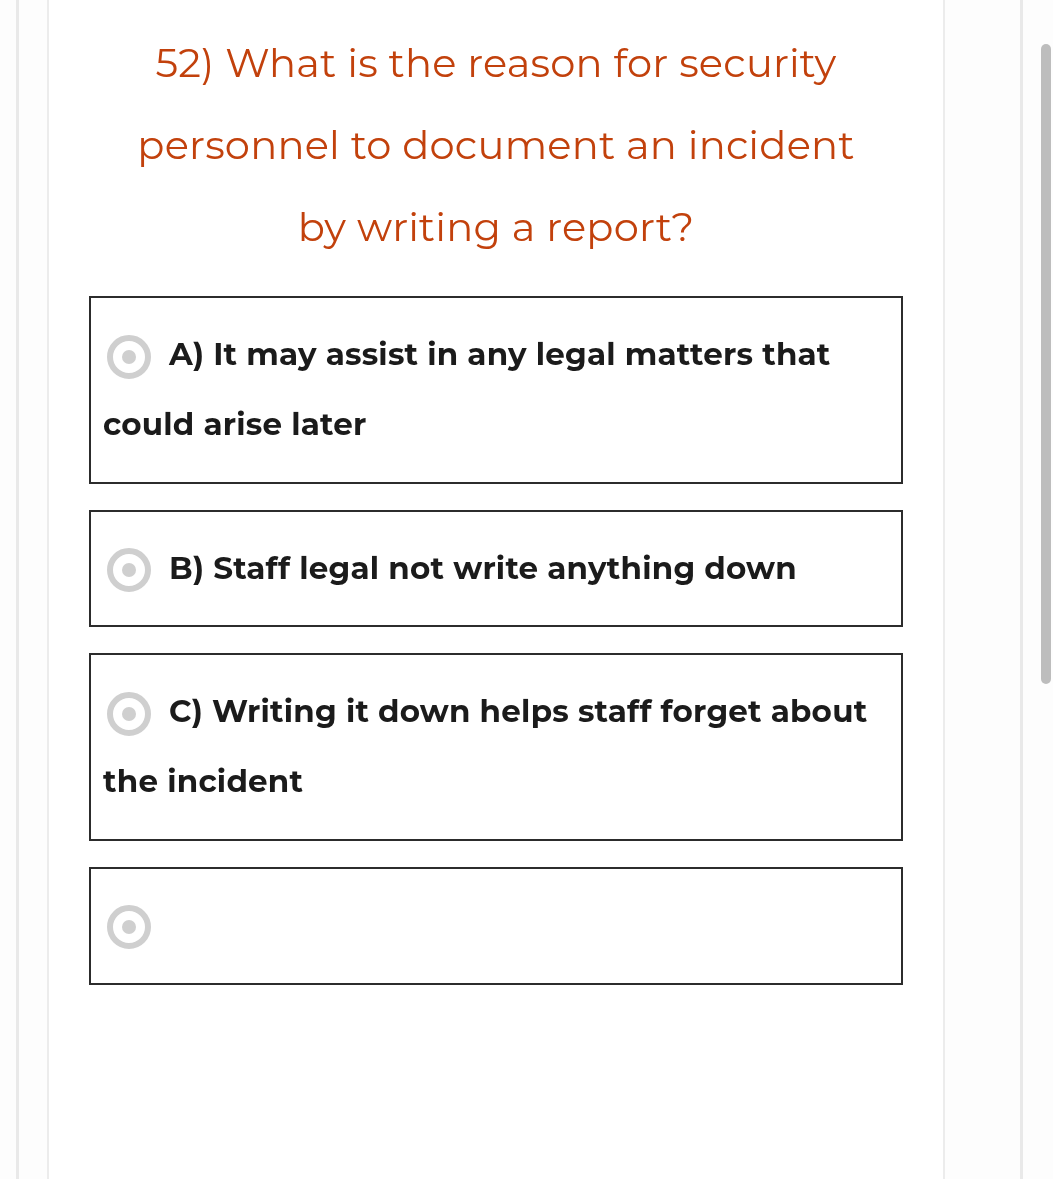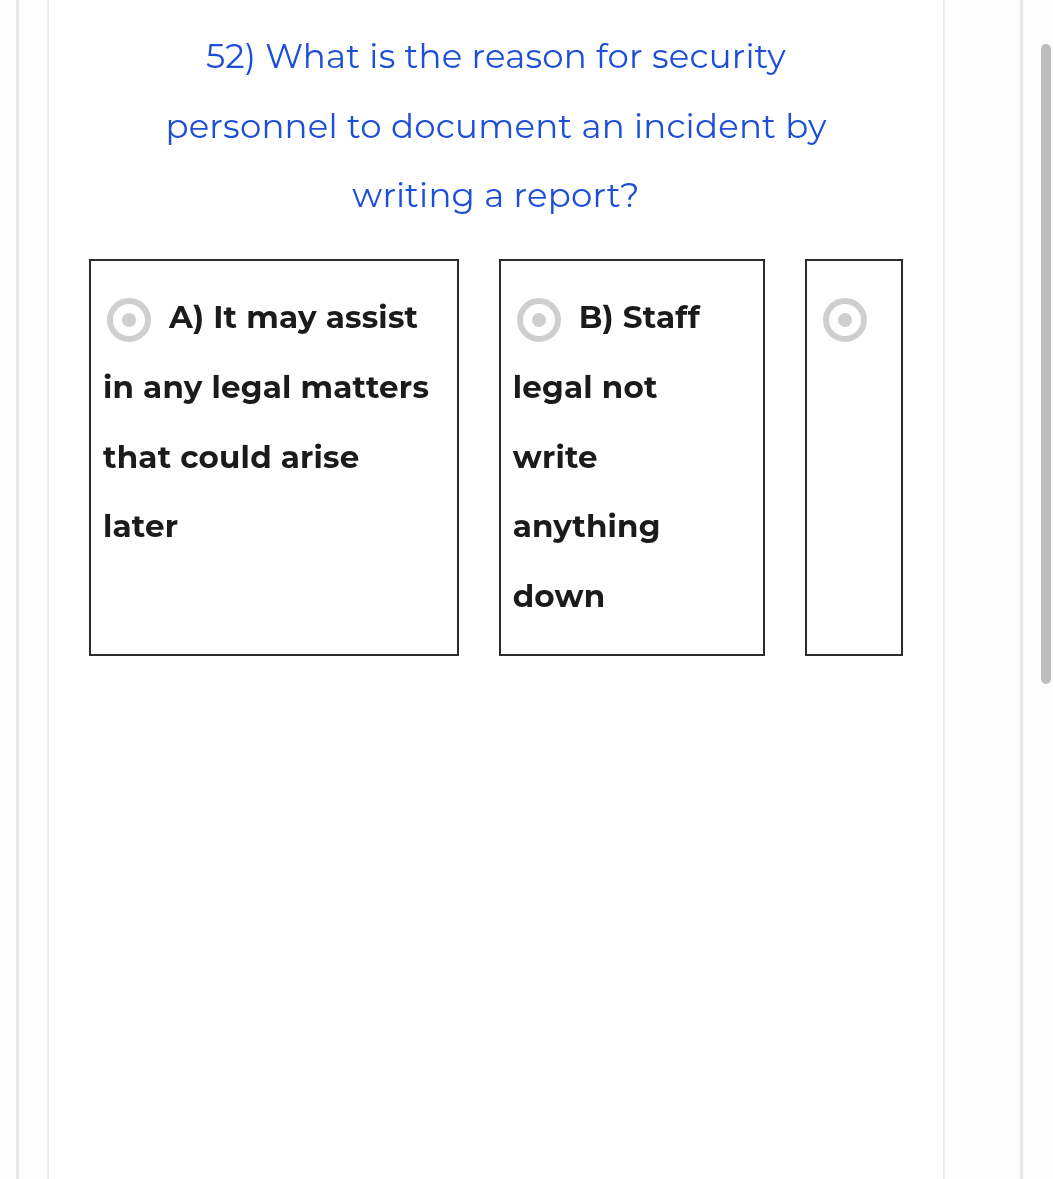--- a/index.html
+++ b/index.html
@@ -37,30 +37,31 @@
     right: 108px;
     top: 0;
     bottom: 0;
     background: #ffffff;
     border-left: 2px solid #ececec;
     border-right: 2px solid #ececec;
     padding: 0 40px 40px 40px;
   }
   .question {
     text-align: center;
-    color: #1d4ed8;
-    font-size: 34px;
+    color: #c2410c;
+    font-size: 40px;
     line-height: 2.05;
     font-weight: 400;
     padding: 22px 30px 28px 30px;
     letter-spacing: 0.2px;
   }
   .options {
     display: flex;
-    gap: 40px;
+    flex-direction: column;
+    gap: 26px;
   }
   .option {
     border: 2px solid #2c2c2c;
     padding: 22px 16px 22px 12px;
     cursor: pointer;
     background: #fff;
   }
   .opt-line {
     display: block;
     color: #1b1b1b;
@@ -129,20 +130,25 @@
         <span class="radio"></span><span>A) It may assist in any legal matters that could arise later</span>
       </span>
     </label>
 
     <label class="option">
       <span class="opt-line">
         <span class="radio"></span><span>B) Staff legal not write anything down</span>
       </span>
     </label>
 
+    <label class="option">
+      <span class="opt-line">
+        <span class="radio"></span><span>C) Writing it down helps staff forget about the incident</span>
+      </span>
+    </label>
 
     <label class="option">
       <span class="opt-line">
         <span class="radio"></span>
       </span>
     </label>
 
   </div>
 </div>
 

